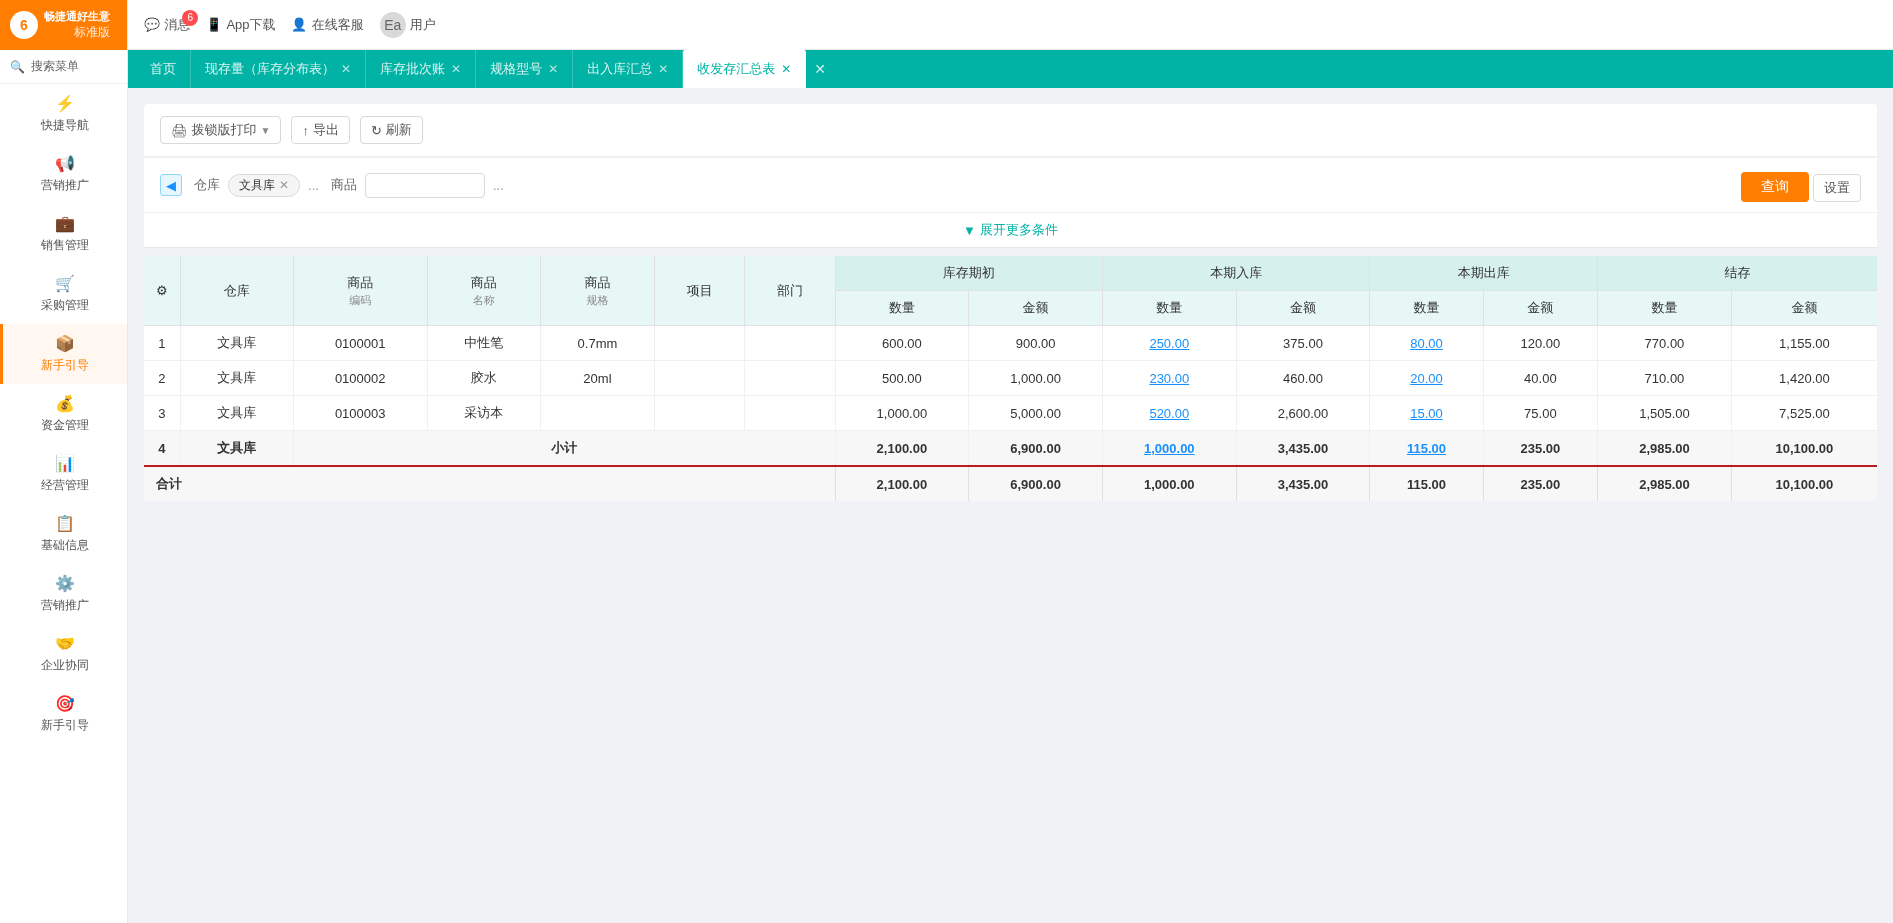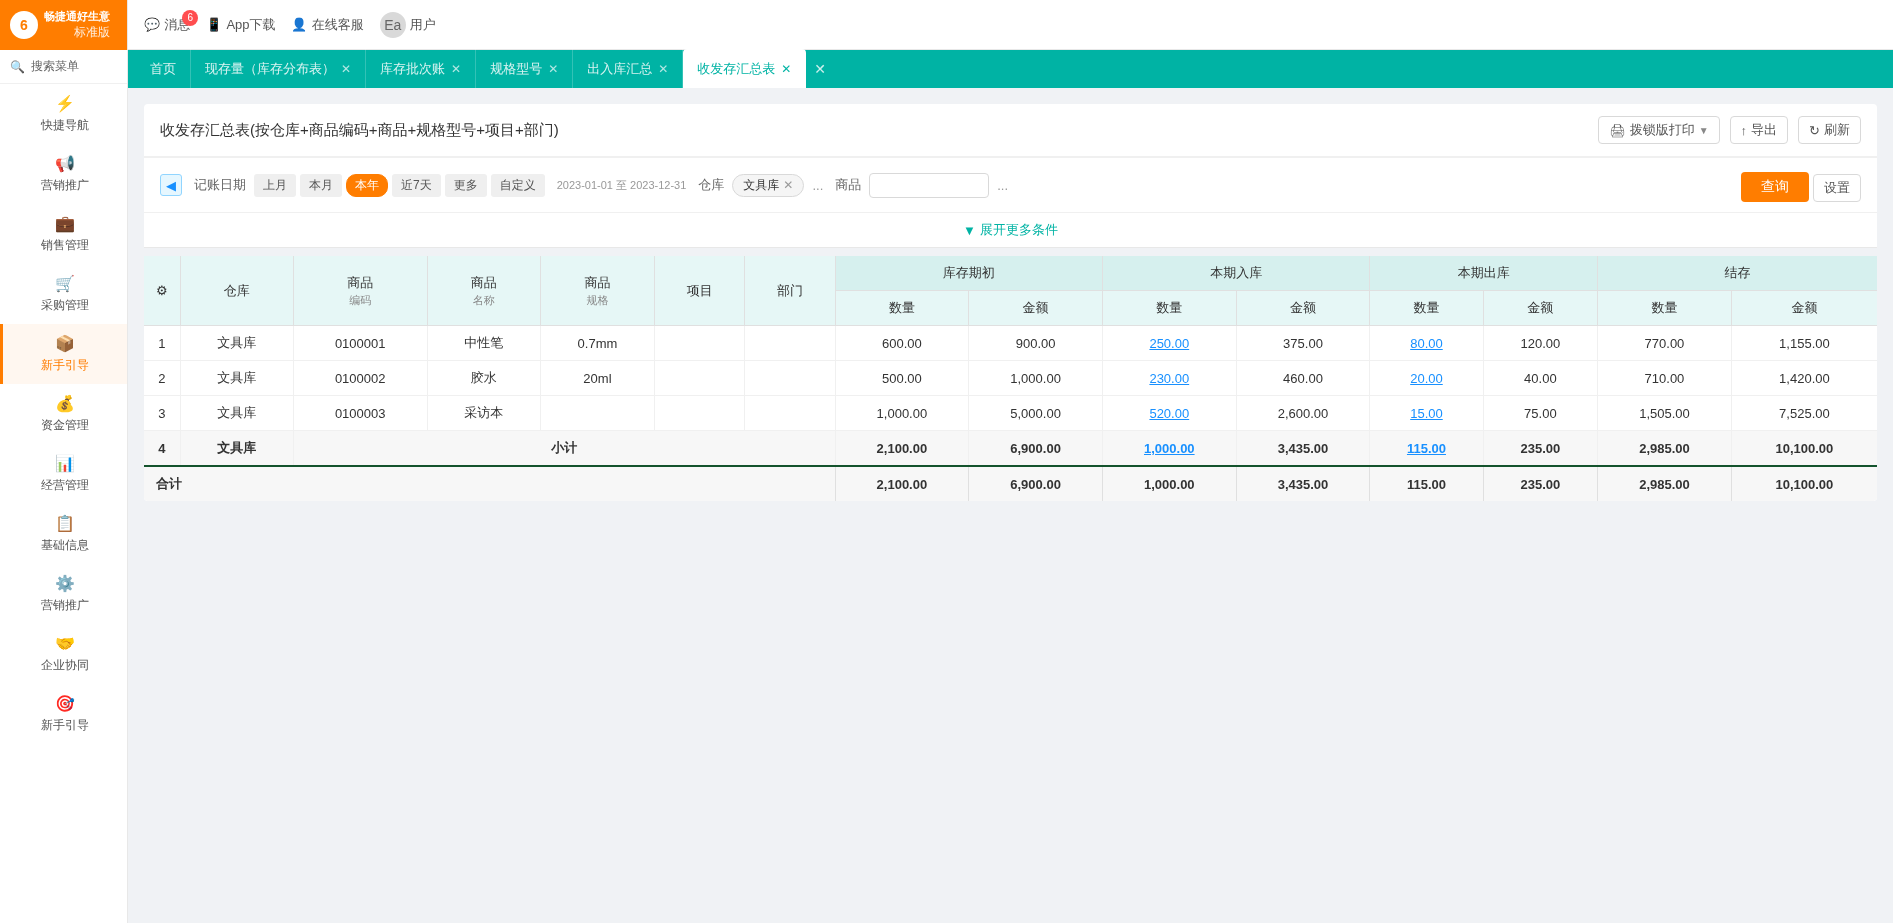--- a/index.html
+++ b/index.html
@@ -66,21 +66,21 @@
     table { width: 100%; border-collapse: collapse; font-size: 13px; }
     thead tr { background: #e6f7f6; }
     thead th { padding: 8px 12px; text-align: center; color: #333; font-weight: 500; border-bottom: 1px solid #e0e0e0; border-right: 1px solid #e0e0e0; white-space: nowrap; }
     thead th:last-child { border-right: none; }
     tbody tr { border-bottom: 1px solid #f0f0f0; }
     tbody tr.subtotal { background: #f7f7f7; font-weight: bold; }
     tbody td { padding: 8px 12px; text-align: center; color: #333; border-right: 1px solid #f0f0f0; white-space: nowrap; }
     tbody td:last-child { border-right: none; }
     .num-link { color: #1890ff; text-decoration: underline; cursor: pointer; }
     .col-settings { width: 32px; }
-    tfoot tr { background: #f7f7f7; border-top: 2px solid #14532d; }
+    tfoot tr { background: #f7f7f7; border-top: 2px solid #b91c1c; }
     tfoot td { padding: 8px 12px; text-align: center; font-weight: bold; color: #333; border-right: 1px solid #e0e0e0; }
     tfoot td:last-child { border-right: none; }
 
     
     .th-group { background: #d6f0ee; }
 
     
     .query-btn { background: #ff7d00; color: #fff; border: none; padding: 6px 20px; border-radius: 4px; cursor: pointer; font-size: 14px; display: block; }
     .settings-btn { background: #fff; color: #555; border: 1px solid #d9d9d9; padding: 4px 10px; border-radius: 4px; cursor: pointer; font-size: 13px; display: block; margin-top: 6px; }
 
@@ -198,21 +198,20 @@
     <div class="tab active">
       <span>收发存汇总表</span>
       <span class="tab-close">✕</span>
     </div>
     <span class="tab-close-main">✕</span>
   </div>
 
   <div class="content">
 
     <div class="page-header top-content-area">
-      <h2 class="page-title">收发存汇总表(按仓库+商品编码+商品+规格型号+项目+部门)</h2>
       <div class="page-actions">
         <button class="action-btn">
           <span>🖨</span>
           <span>拨锁版打印</span>
           <span class="dropdown-arrow">▼</span>
         </button>
         <button class="action-btn">
           <span>↑</span>
           <span>导出</span>
         </button>
@@ -220,32 +219,20 @@
           <span>↻</span>
           <span>刷新</span>
         </button>
       </div>
     </div>
 
     <div class="top-content-area" style="background:#fff; padding:10px 16px; border-top:1px solid #f0f0f0; border-bottom:1px solid #f0f0f0;">
       <div style="display:flex; align-items:center; gap:12px; flex-wrap:wrap;">
         <div class="filter-collapse-btn">◀</div>
 
-        <div class="filter-group">
-          <span class="filter-label">记账日期</span>
-          <div class="date-quick-btns">
-            <button class="date-btn">上月</button>
-            <button class="date-btn">本月</button>
-            <button class="date-btn active">本年</button>
-            <button class="date-btn">近7天</button>
-            <button class="date-btn">更多</button>
-            <button class="date-btn">自定义</button>
-          </div>
-          <span class="date-range-text">2023-01-01 至 2023-12-31</span>
-        </div>
 
         <div class="filter-group">
           <span class="filter-label">仓库</span>
           <div class="warehouse-tag">
             <span>文具库</span>
             <span class="tag-close">✕</span>
           </div>
           <span class="filter-more-btn">...</span>
         </div>
 

